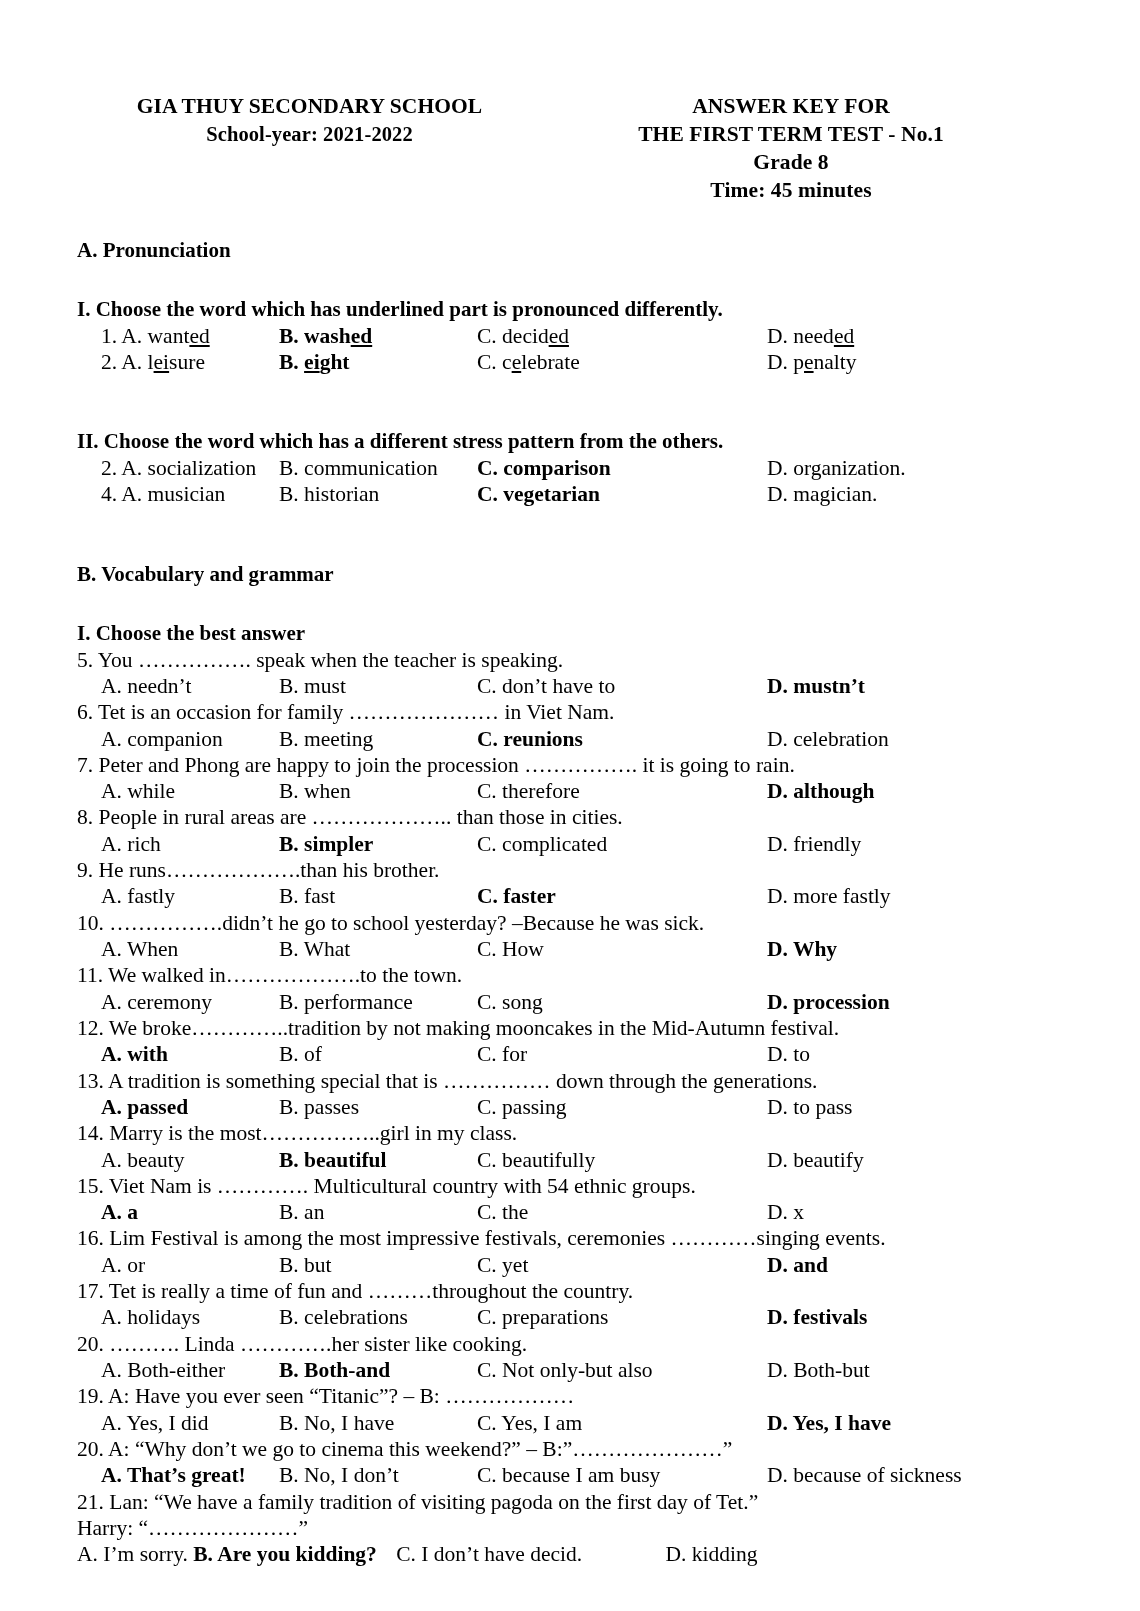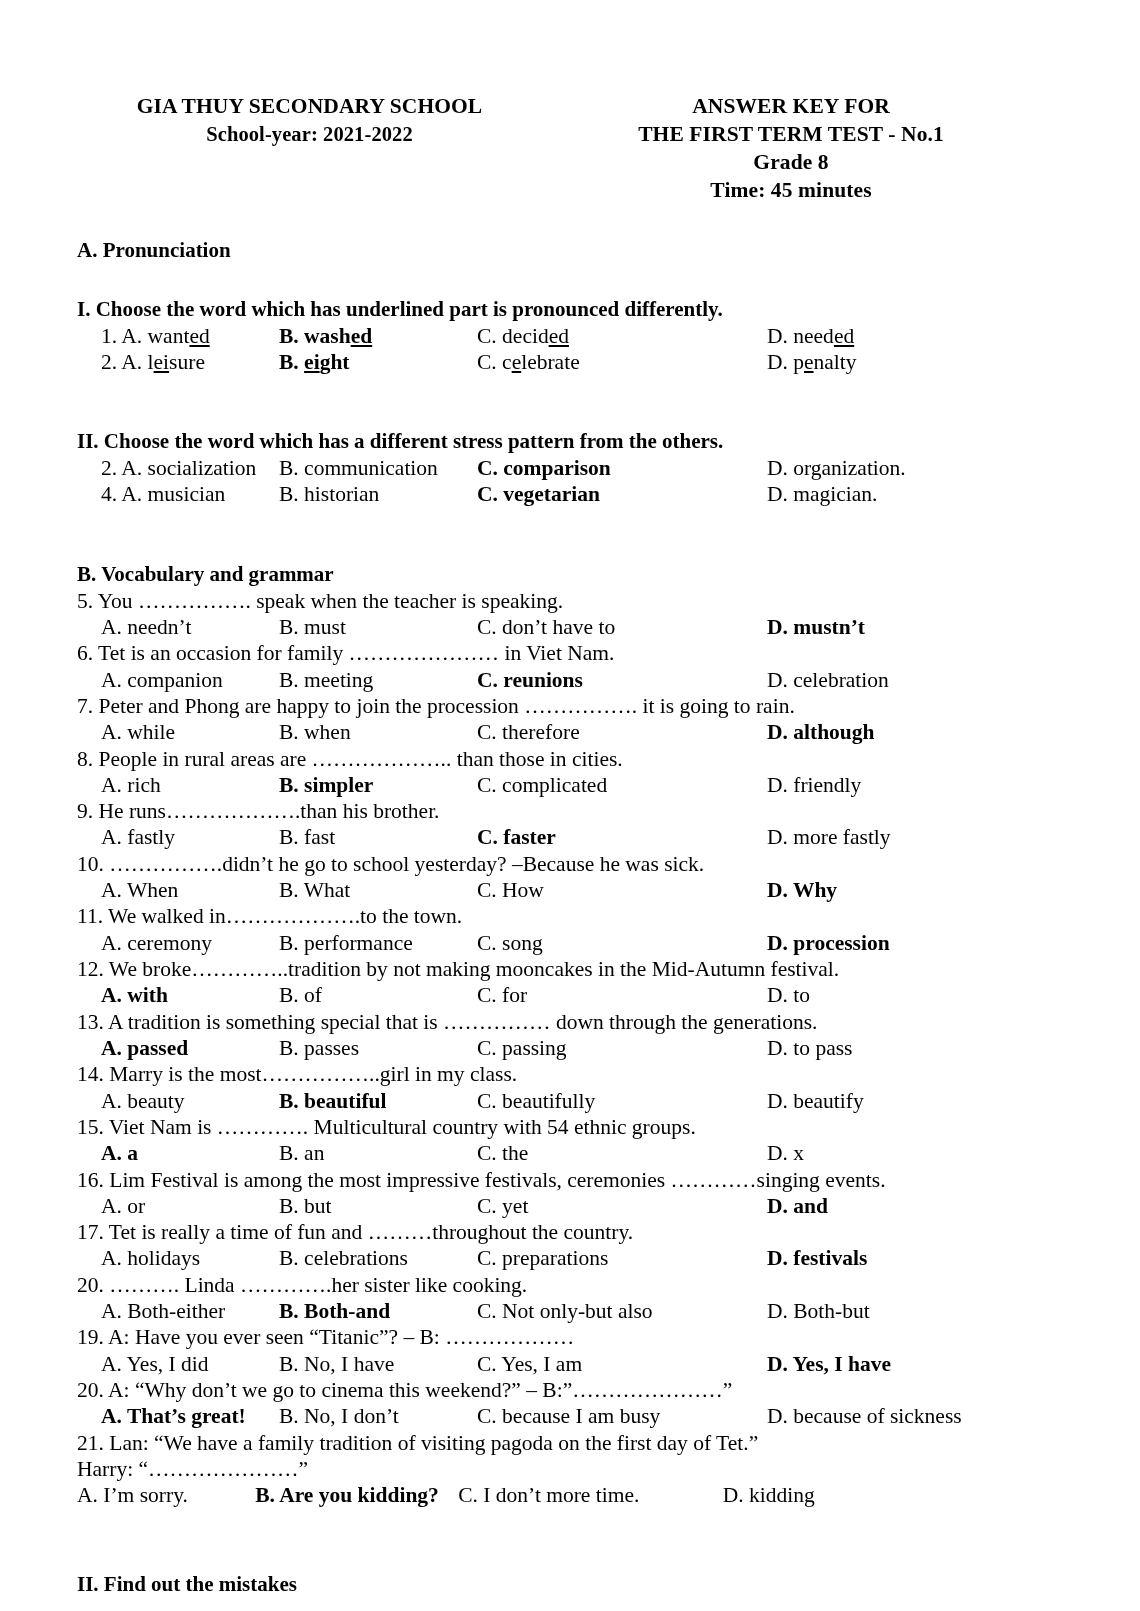--- a/index.html
+++ b/index.html
@@ -90,21 +90,21 @@
   }
   .opt-a { left: 16px; margin-left: 8px; }
   .opt-b { left: 202px; }
   .opt-c { left: 400px; }
   .opt-d { left: 690px; }
   .bold { font-weight: bold; }
   .u { text-decoration: underline; }
 
   
   .opts.flow > span { position: static; display: inline; }
-  .opts.flow .gap-b { margin-left: 62px; }
+  .opts.flow .gap-b { }
   .opts.flow .gap-c { margin-left: 14px; }
   .opts.flow .gap-d { margin-left: 78px; }
 </style>
 </head>
 <body>
 
 <div class="page">
 
   <div class="header">
     <div class="header-left">
@@ -151,20 +151,21 @@
     <div class="opts">
       <span class="opt-a">4. A. musician</span>
       <span class="opt-b">B. historian</span>
       <span class="opt-c bold">C. vegetarian</span>
       <span class="opt-d">D. magician.</span>
     </div>
 
     <div class="spacer-md"></div>
 
     <div class="sec-head">B. Vocabulary and grammar</div>
+    <div class="sec-head">I. Choose the best answer</div>
 
     <div class="qline">5. You ……………. speak when the teacher is speaking.</div>
     <div class="opts">
       <span class="opt-a">A. needn’t</span>
       <span class="opt-b">B. must</span>
       <span class="opt-c">C. don’t have to</span>
       <span class="opt-d bold">D. mustn’t</span>
     </div>
 
     <div class="qline">6. Tet is an occasion for family ………………… in Viet Nam.</div>
@@ -285,21 +286,21 @@
       <span class="opt-b">B. No, I don’t</span>
       <span class="opt-c">C. because I am busy</span>
       <span class="opt-d">D. because of sickness</span>
     </div>
 
     <div class="qline">21. Lan: “We have a family tradition of visiting pagoda on the first day of Tet.”</div>
     <div class="qline">Harry: “…………………”</div>
     <div class="opts flow">
       <span>A. I’m sorry.</span>
       <span class="bold gap-b">B. Are you kidding?</span>
-      <span class="gap-c">C. I don’t more time.</span>
+      <span class="gap-c">C. I don’t have decid.</span>
       <span class="gap-d">D. kidding</span>
     </div>
 
     <div class="spacer-lg"></div>
 
     <div class="sec-head">II. Find out the mistakes</div>
 
   </div>
 </div>
 

